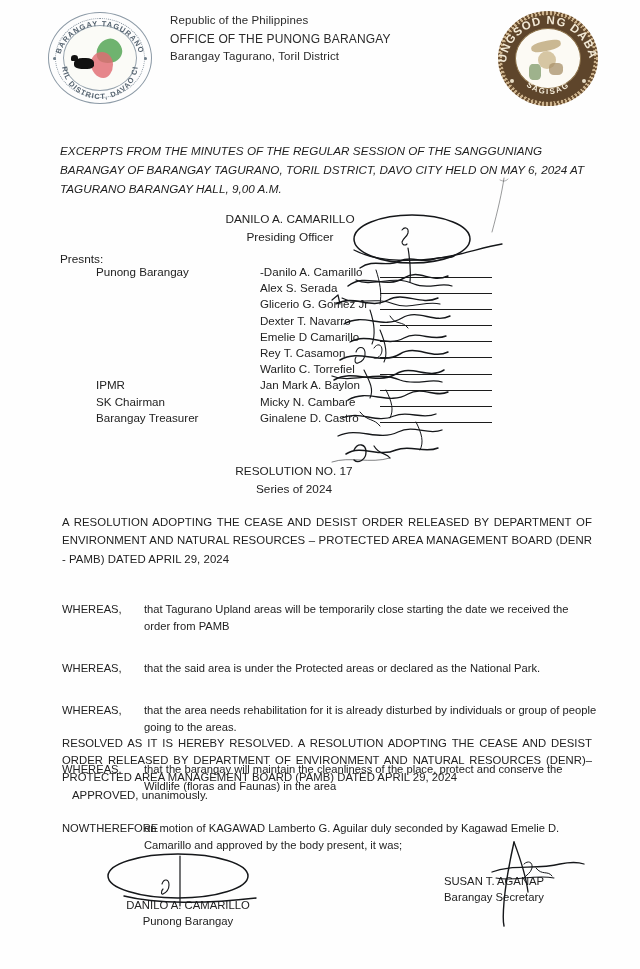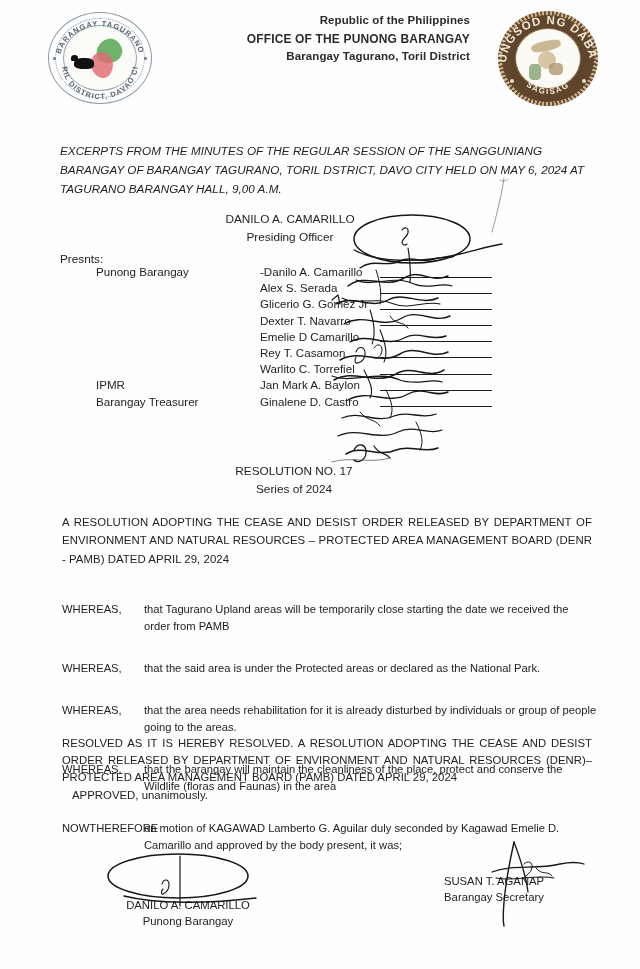--- a/index.html
+++ b/index.html
@@ -26,24 +26,23 @@
   
   .letterhead {
     position: absolute;
     top: 0; left: 0; right: 0;
     height: 118px;
   }
   .head-text {
     position: absolute;
     left: 170px; top: 12px;
     width: 300px;
-    text-align: right;
+    text-align: left;
     line-height: 1.55;
     color: #2b2b2b;
-    font-weight: bold;
   }
   .head-line { font-size: 11.5px; letter-spacing: .1px; }
   .head-line.caps { font-size: 12px; letter-spacing: .15px; }
 
   
   .seal-left {
     position: absolute;
     left: 48px; top: 12px;
     width: 104px; height: 92px;
   }
@@ -420,20 +419,25 @@
       <span class="att-role"></span>
       <span class="att-name">Warlito C. Torrefiel</span>
       <span class="sig-line"></span>
     </div>
     <div class="att-row">
       <span class="att-role">IPMR</span>
       <span class="att-name">Jan Mark A. Baylon</span>
       <span class="sig-line"></span>
     </div>
     <div class="att-row">
+      <span class="att-role">SK Chairman</span>
+      <span class="att-name">Micky N. Cambare</span>
+      <span class="sig-line"></span>
+    </div>
+    <div class="att-row">
       <span class="att-role">Barangay Treasurer</span>
       <span class="att-name">Ginalene D. Castro</span>
       <span class="sig-line"></span>
     </div>
   </div>
 
   <div class="reso-title">
     <div>RESOLUTION NO. 17</div>
     <div>Series of 2024</div>
   </div>

